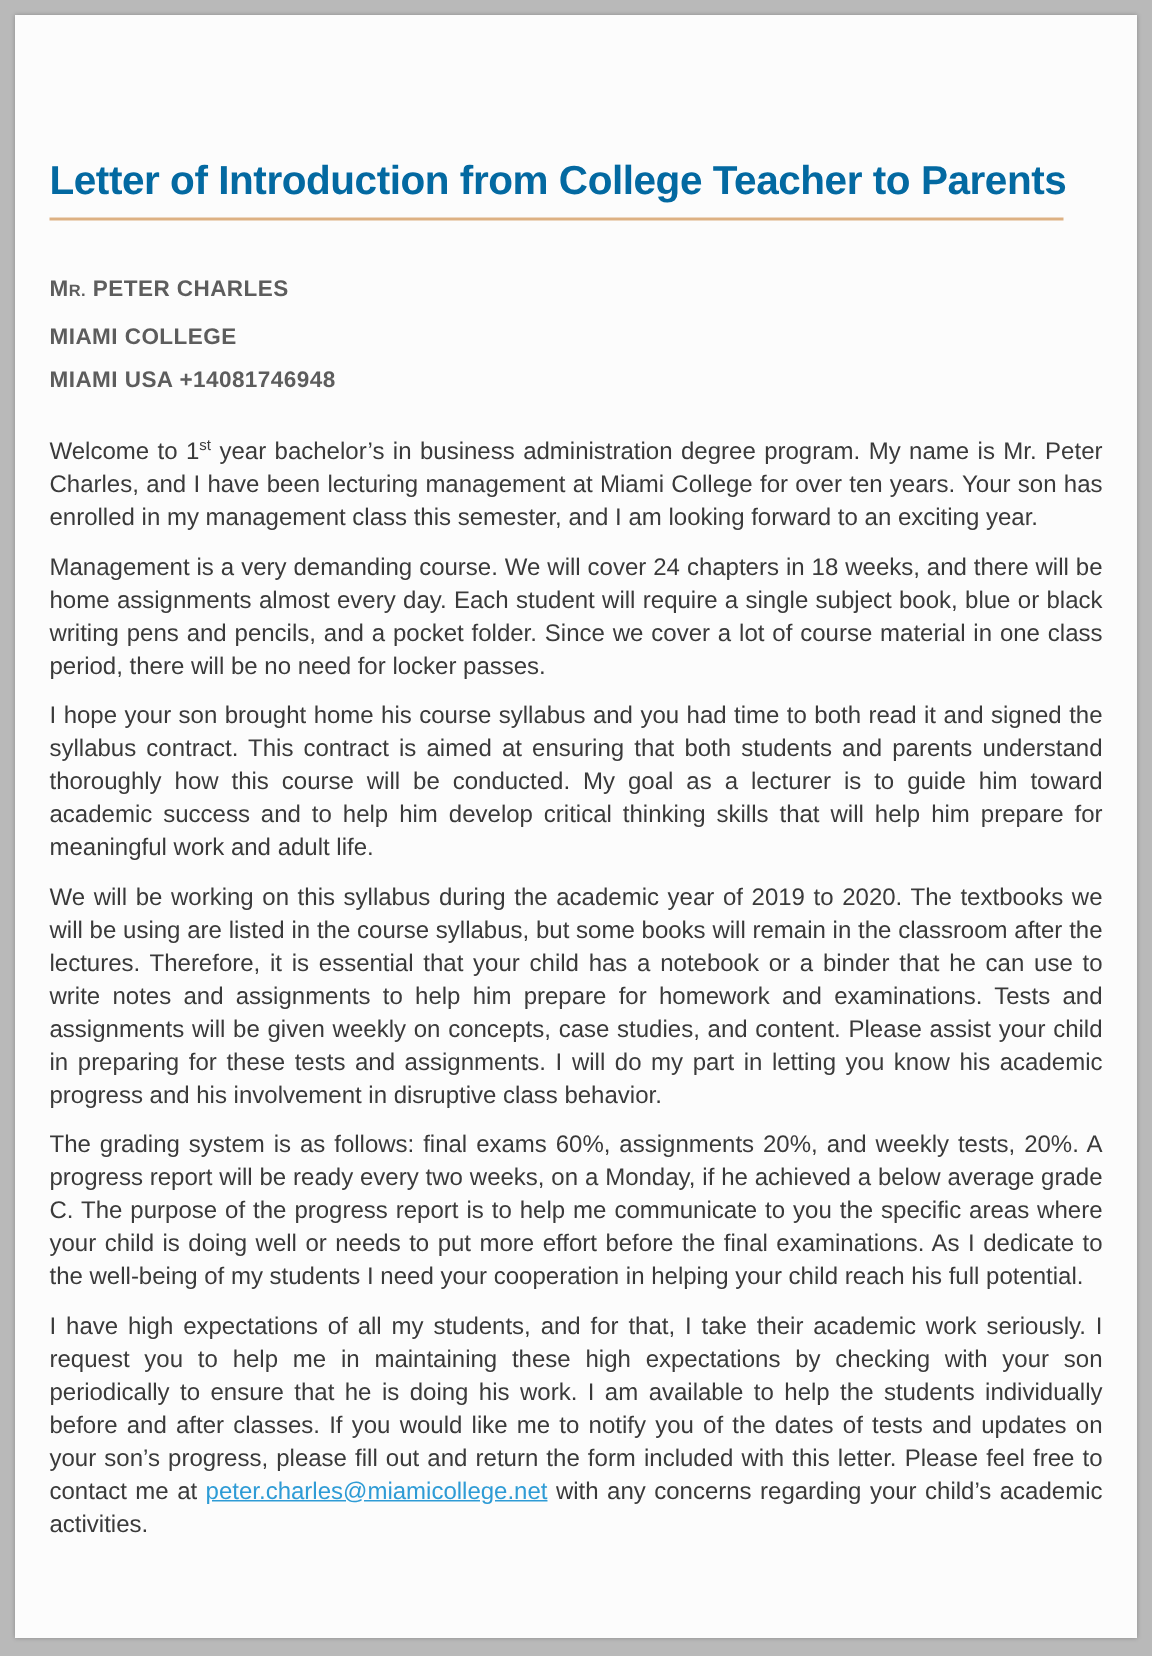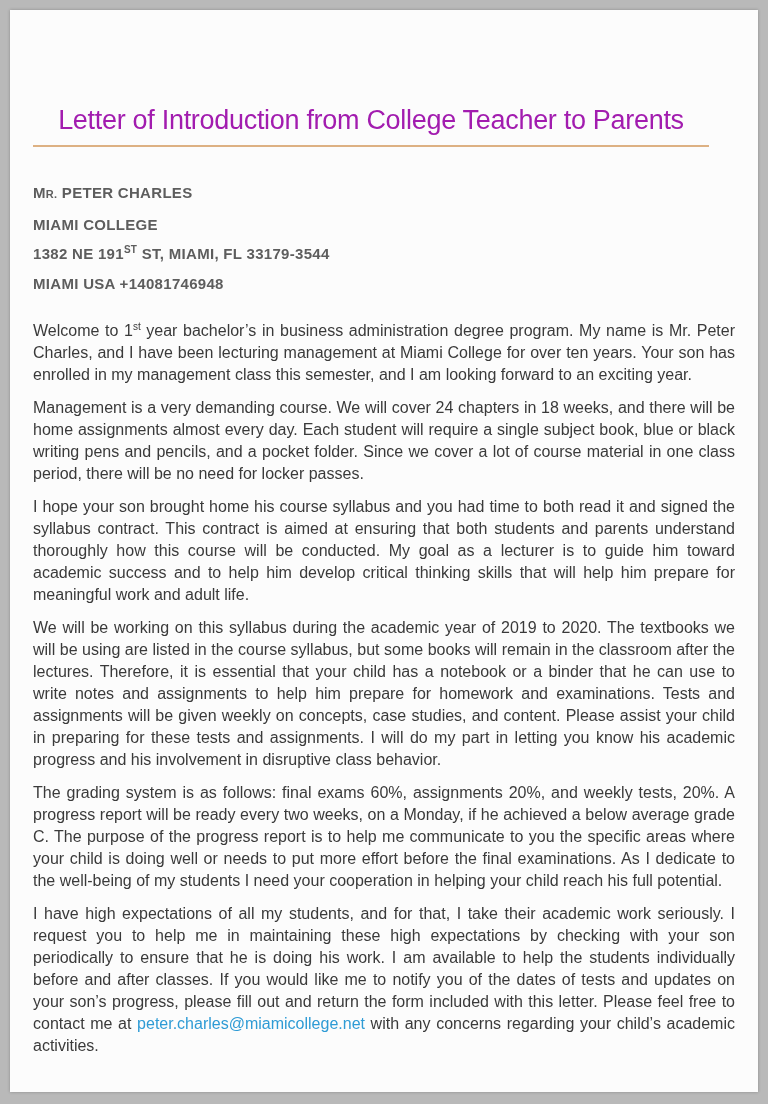--- a/index.html
+++ b/index.html
@@ -23,23 +23,23 @@
     overflow: hidden;
   }
   .title-block {
     width: 676px;
     border-bottom: 2px solid var(--accent, #ddb183);
     padding-bottom: 9px;
     margin-bottom: 0;
   }
   .title-block h1 {
     font-size: 27px;
-    font-weight: 400;
+    font-weight: 700;
     letter-spacing: -0.3px;
-    color: #a21caf;
+    color: #0369a1;
     white-space: nowrap;
     text-align: center;
   }
   .sender-block {
     margin-top: 31px;
     font-weight: bold;
   }
   .sender-block p {
     font-size: 15px;
     line-height: 29.5px;
@@ -60,38 +60,38 @@
   }
   .letter-body p {
     font-size: 16px;
     line-height: 22px;
     text-align: justify;
     color: #3a3a3a;
     margin-bottom: 11px;
   }
   .email {
     color: var(--link, #2e9bd5);
+    text-decoration: underline;
     cursor: pointer;
     word-break: break-all;
   }
 </style>
 </head>
 <body style="background: rgb(185, 185, 185);">
 
 <div class="canvas">
   <div class="page">
 
     <div class="title-block">
       <h1><span>Letter of Introduction from College Teacher to Parents</span></h1>
     </div>
 
     <div class="sender-block">
       <p><span>M</span><span class="smallcap">R.</span><span> PETER CHARLES</span></p>
       <p>MIAMI COLLEGE</p>
-      <p><span>1382 NE 191</span><sup>ST</sup><span> ST, MIAMI, FL 33179-3544</span></p>
       <p>MIAMI USA +14081746948</p>
     </div>
 
     <div class="letter-body">
       <p><span>Welcome to 1</span><sup>st</sup><span> year bachelor’s in business administration degree program. My name is Mr. Peter Charles, and I have been lecturing management at Miami College for over ten years. Your son has enrolled in my management class this semester, and I am looking forward to an exciting year.</span></p>
       <p>Management is a very demanding course. We will cover 24 chapters in 18 weeks, and there will be home assignments almost every day. Each student will require a single subject book, blue or black writing pens and pencils, and a pocket folder. Since we cover a lot of course material in one class period, there will be no need for locker passes.</p>
       <p>I hope your son brought home his course syllabus and you had time to both read it and signed the syllabus contract. This contract is aimed at ensuring that both students and parents understand thoroughly how this course will be conducted. My goal as a lecturer is to guide him toward academic success and to help him develop critical thinking skills that will help him prepare for meaningful work and adult life.</p>
       <p>We will be working on this syllabus during the academic year of 2019 to 2020. The textbooks we will be using are listed in the course syllabus, but some books will remain in the classroom after the lectures. Therefore, it is essential that your child has a notebook or a binder that he can use to write notes and assignments to help him prepare for homework and examinations. Tests and assignments will be given weekly on concepts, case studies, and content. Please assist your child in preparing for these tests and assignments. I will do my part in letting you know his academic progress and his involvement in disruptive class behavior.</p>
       <p>The grading system is as follows: final exams 60%, assignments 20%, and weekly tests, 20%. A progress report will be ready every two weeks, on a Monday, if he achieved a below average grade C. The purpose of the progress report is to help me communicate to you the specific areas where your child is doing well or needs to put more effort before the final examinations. As I dedicate to the well-being of my students I need your cooperation in helping your child reach his full potential.</p>
       <p><span>I have high expectations of all my students, and for that, I take their academic work seriously. I request you to help me in maintaining these high expectations by checking with your son periodically to ensure that he is doing his work. I am available to help the students individually before and after classes. If you would like me to notify you of the dates of tests and updates on your son’s progress, please fill out and return the form included with this letter. Please feel free to contact me at </span><a class="email">peter.charles@miamicollege.net</a><span> with any concerns regarding your child’s academic activities.</span></p>

